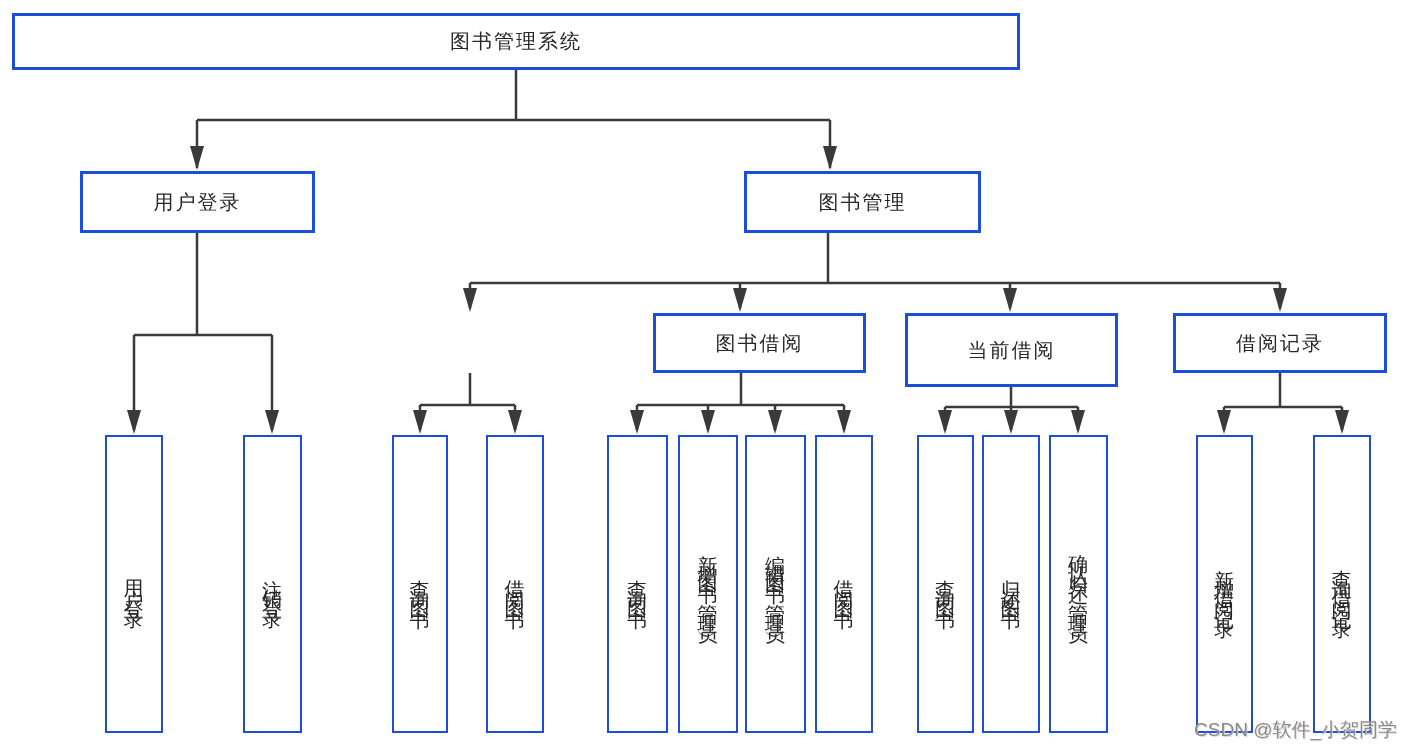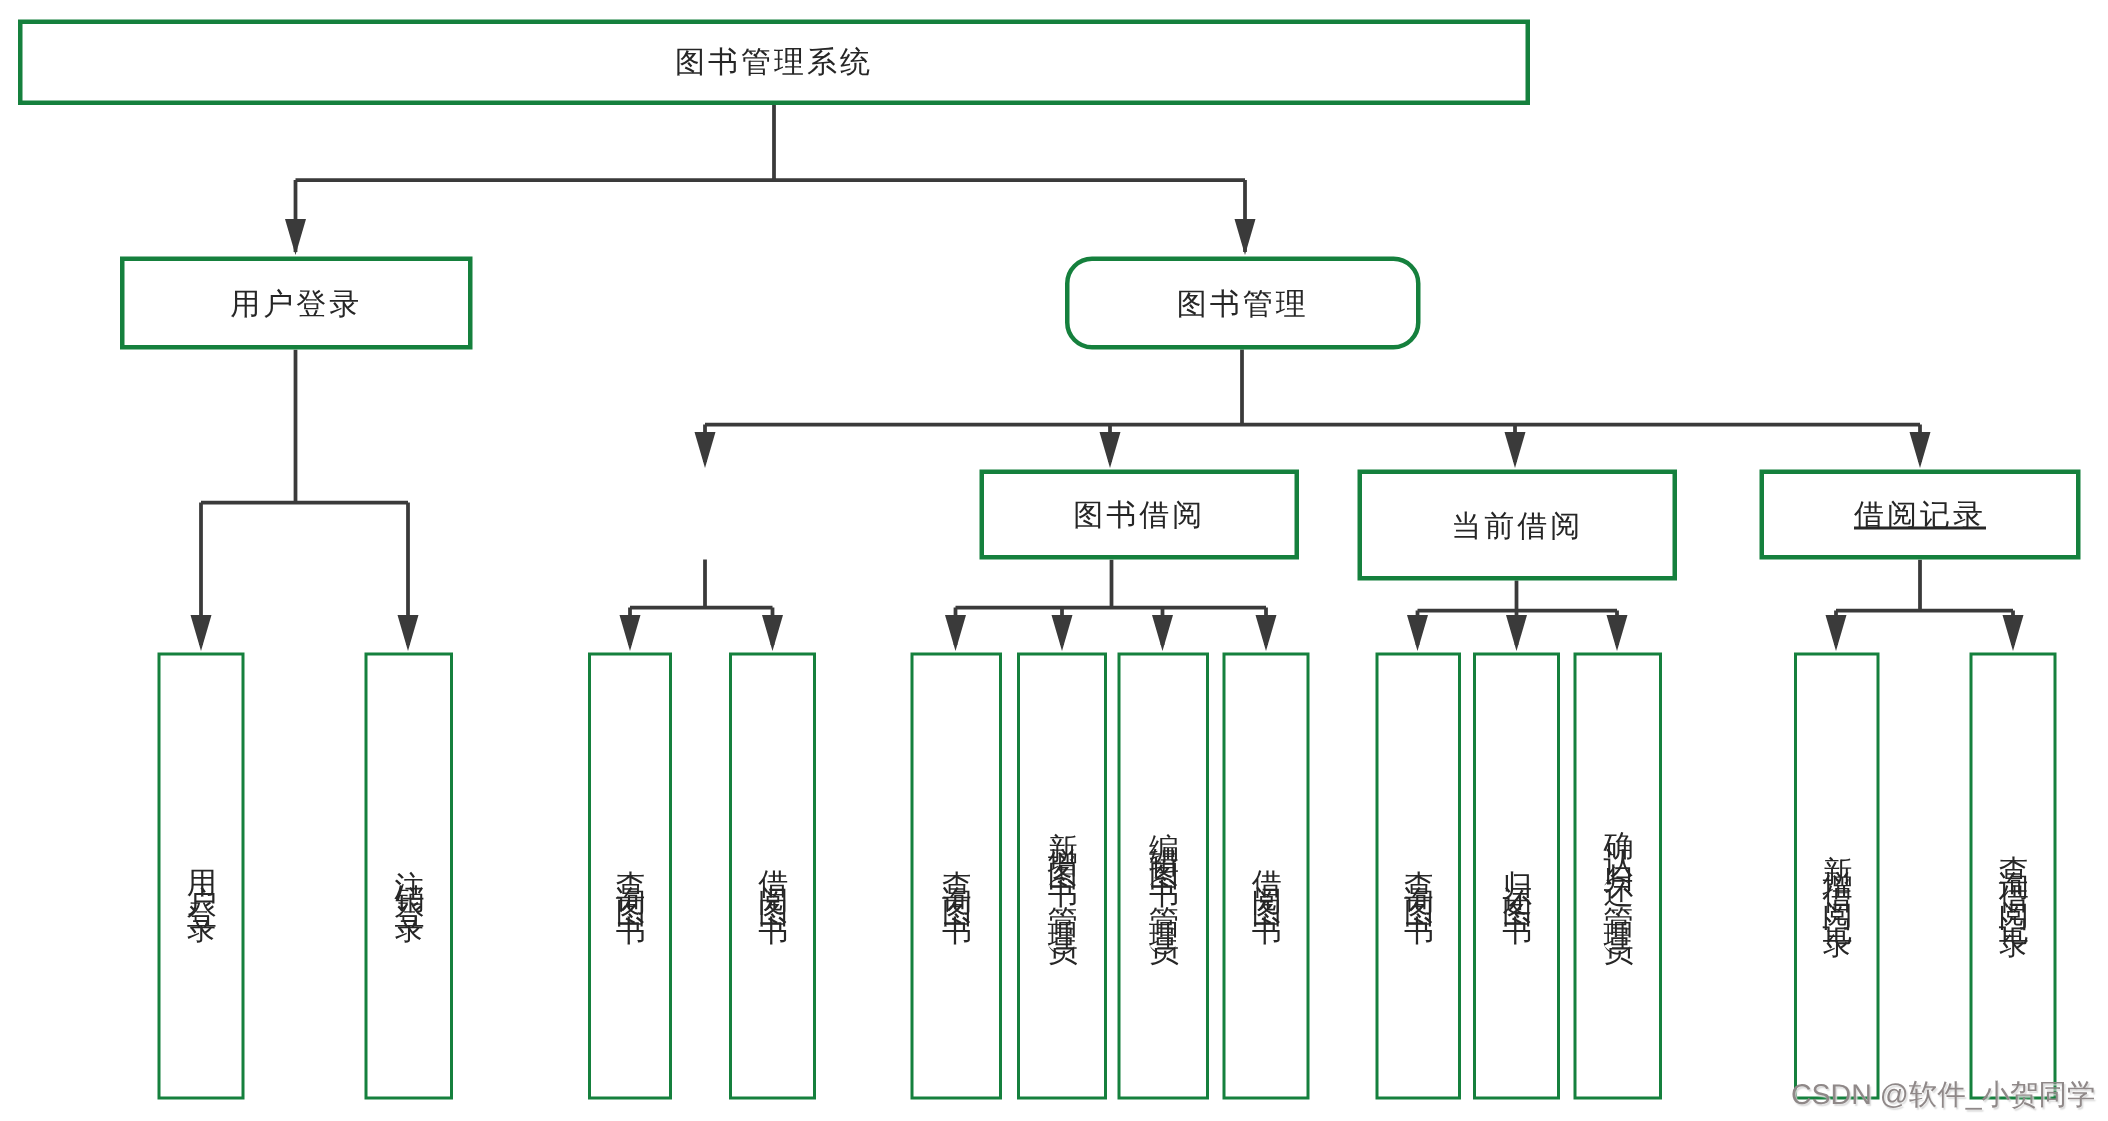--- a/index.html
+++ b/index.html
@@ -16,21 +16,21 @@
     left: 0; top: 0;
     width: 1405px; height: 747px;
     z-index: 1;
   }
   .wires path { stroke: #3a3a3a; stroke-width: 2.5; fill: none; }
   .wires polygon { fill: #3a3a3a; stroke: none; }
   .box {
     position: absolute;
     box-sizing: border-box;
     background: #ffffff;
-    border: 3px solid #15803d;
+    border: 3px solid #1d4ed8;
     display: flex;
     align-items: center;
     justify-content: center;
     color: #262626;
     z-index: 2;
   }
   .box.h span {
     font-size: 20px;
     letter-spacing: 2px;
     white-space: nowrap;
@@ -96,31 +96,31 @@
     <polygon points="1335,410 1349,410 1342,434"></polygon>
   </svg>
 
   <div class="box h" style="left:12px; top:13px; width:1008px; height:57px;">
     <span>图书管理系统</span>
   </div>
 
   <div class="box h" style="left:80px; top:171px; width:235px; height:62px;">
     <span>用户登录</span>
   </div>
-  <div class="box h" style="left:710px; top:171px; width:237px; height:62px;border-radius:18px;">
+  <div class="box h" style="left:744px; top:171px; width:237px; height:62px;">
     <span>图书管理</span>
   </div>
 
   <div class="box h" style="left:653px; top:313px; width:213px; height:60px;">
     <span>图书借阅</span>
   </div>
   <div class="box h" style="left:905px; top:313px; width:213px; height:74px;">
     <span>当前借阅</span>
   </div>
-  <div class="box h" style="left:1173px; top:313px; width:214px; height:60px;text-decoration:underline;">
+  <div class="box h" style="left:1173px; top:313px; width:214px; height:60px;">
     <span>借阅记录</span>
   </div>
 
   <div class="box leaf" style="left:105px; top:435px; width:58px; height:298px;">
     <span>用户登录</span>
   </div>
   <div class="box leaf" style="left:243px; top:435px; width:59px; height:298px;">
     <span>注销登录</span>
   </div>
 

